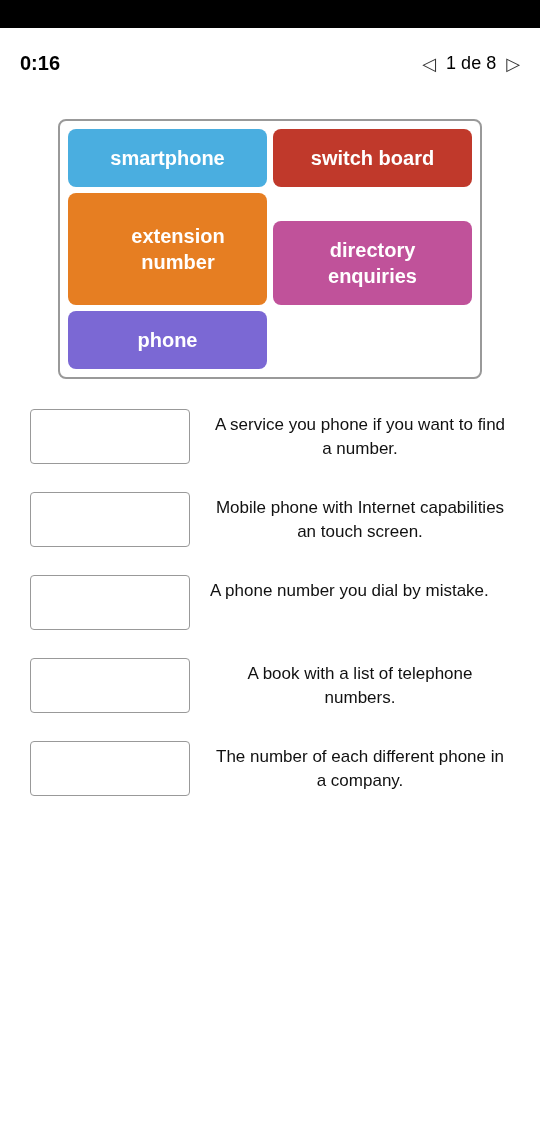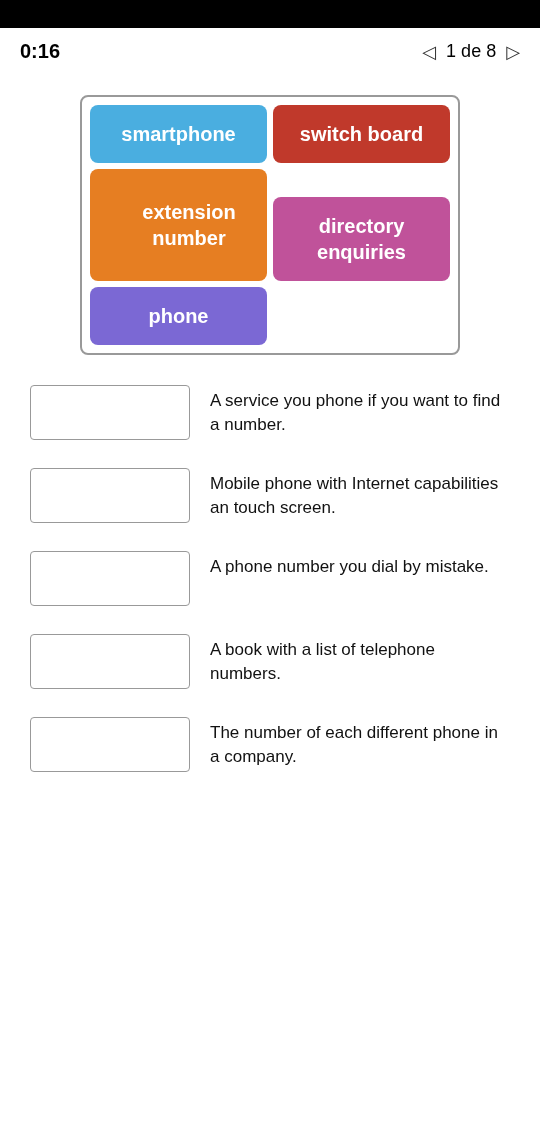--- a/index.html
+++ b/index.html
@@ -15,21 +15,21 @@
     .status-bar {
       background: #000;
       height: 28px;
       width: 100%;
     }
 
     .top-bar {
       display: flex;
       align-items: center;
       justify-content: space-between;
-      padding: 12px 20px;
+      padding: 24px 20px;
       font-size: 20px;
       font-weight: bold;
       gap: 11px;
     }
 
     .nav-controls {
       display: flex;
       align-items: center;
       gap: 10px;
       font-size: 18px;
@@ -38,21 +38,21 @@
 
     .nav-arrow {
       font-size: 18px;
       color: #333;
       cursor: pointer;
     }
 
     
     .word-grid-container {
       margin: 20px auto;
-      width: 380px;
+      width: 424px;
       border: 2px solid #999;
       border-radius: 8px;
       padding: 8px;
       background: #fff;
     }
 
     .word-grid {
       display: grid;
       grid-template-columns: 1fr 1fr;
       gap: 6px;
@@ -73,20 +73,21 @@
     .btn-blue { background: #4aaee0; }
     .btn-red { background: #c0392b; }
     .btn-orange { background: #e67e22; padding-left: 31px; }
     .btn-green { background: #27ae60; }
     .btn-purple-pink { background: #c0529a; margin-top: 28px; }
     .btn-purple { background: #7b68d4; }
 
     
     .definitions-section {
       padding: 10px 30px;
+      text-align: center;
     }
 
     .def-row {
       display: flex;
       align-items: flex-start;
       gap: 20px;
       margin-bottom: 28px;
     }
 
     .answer-box {

